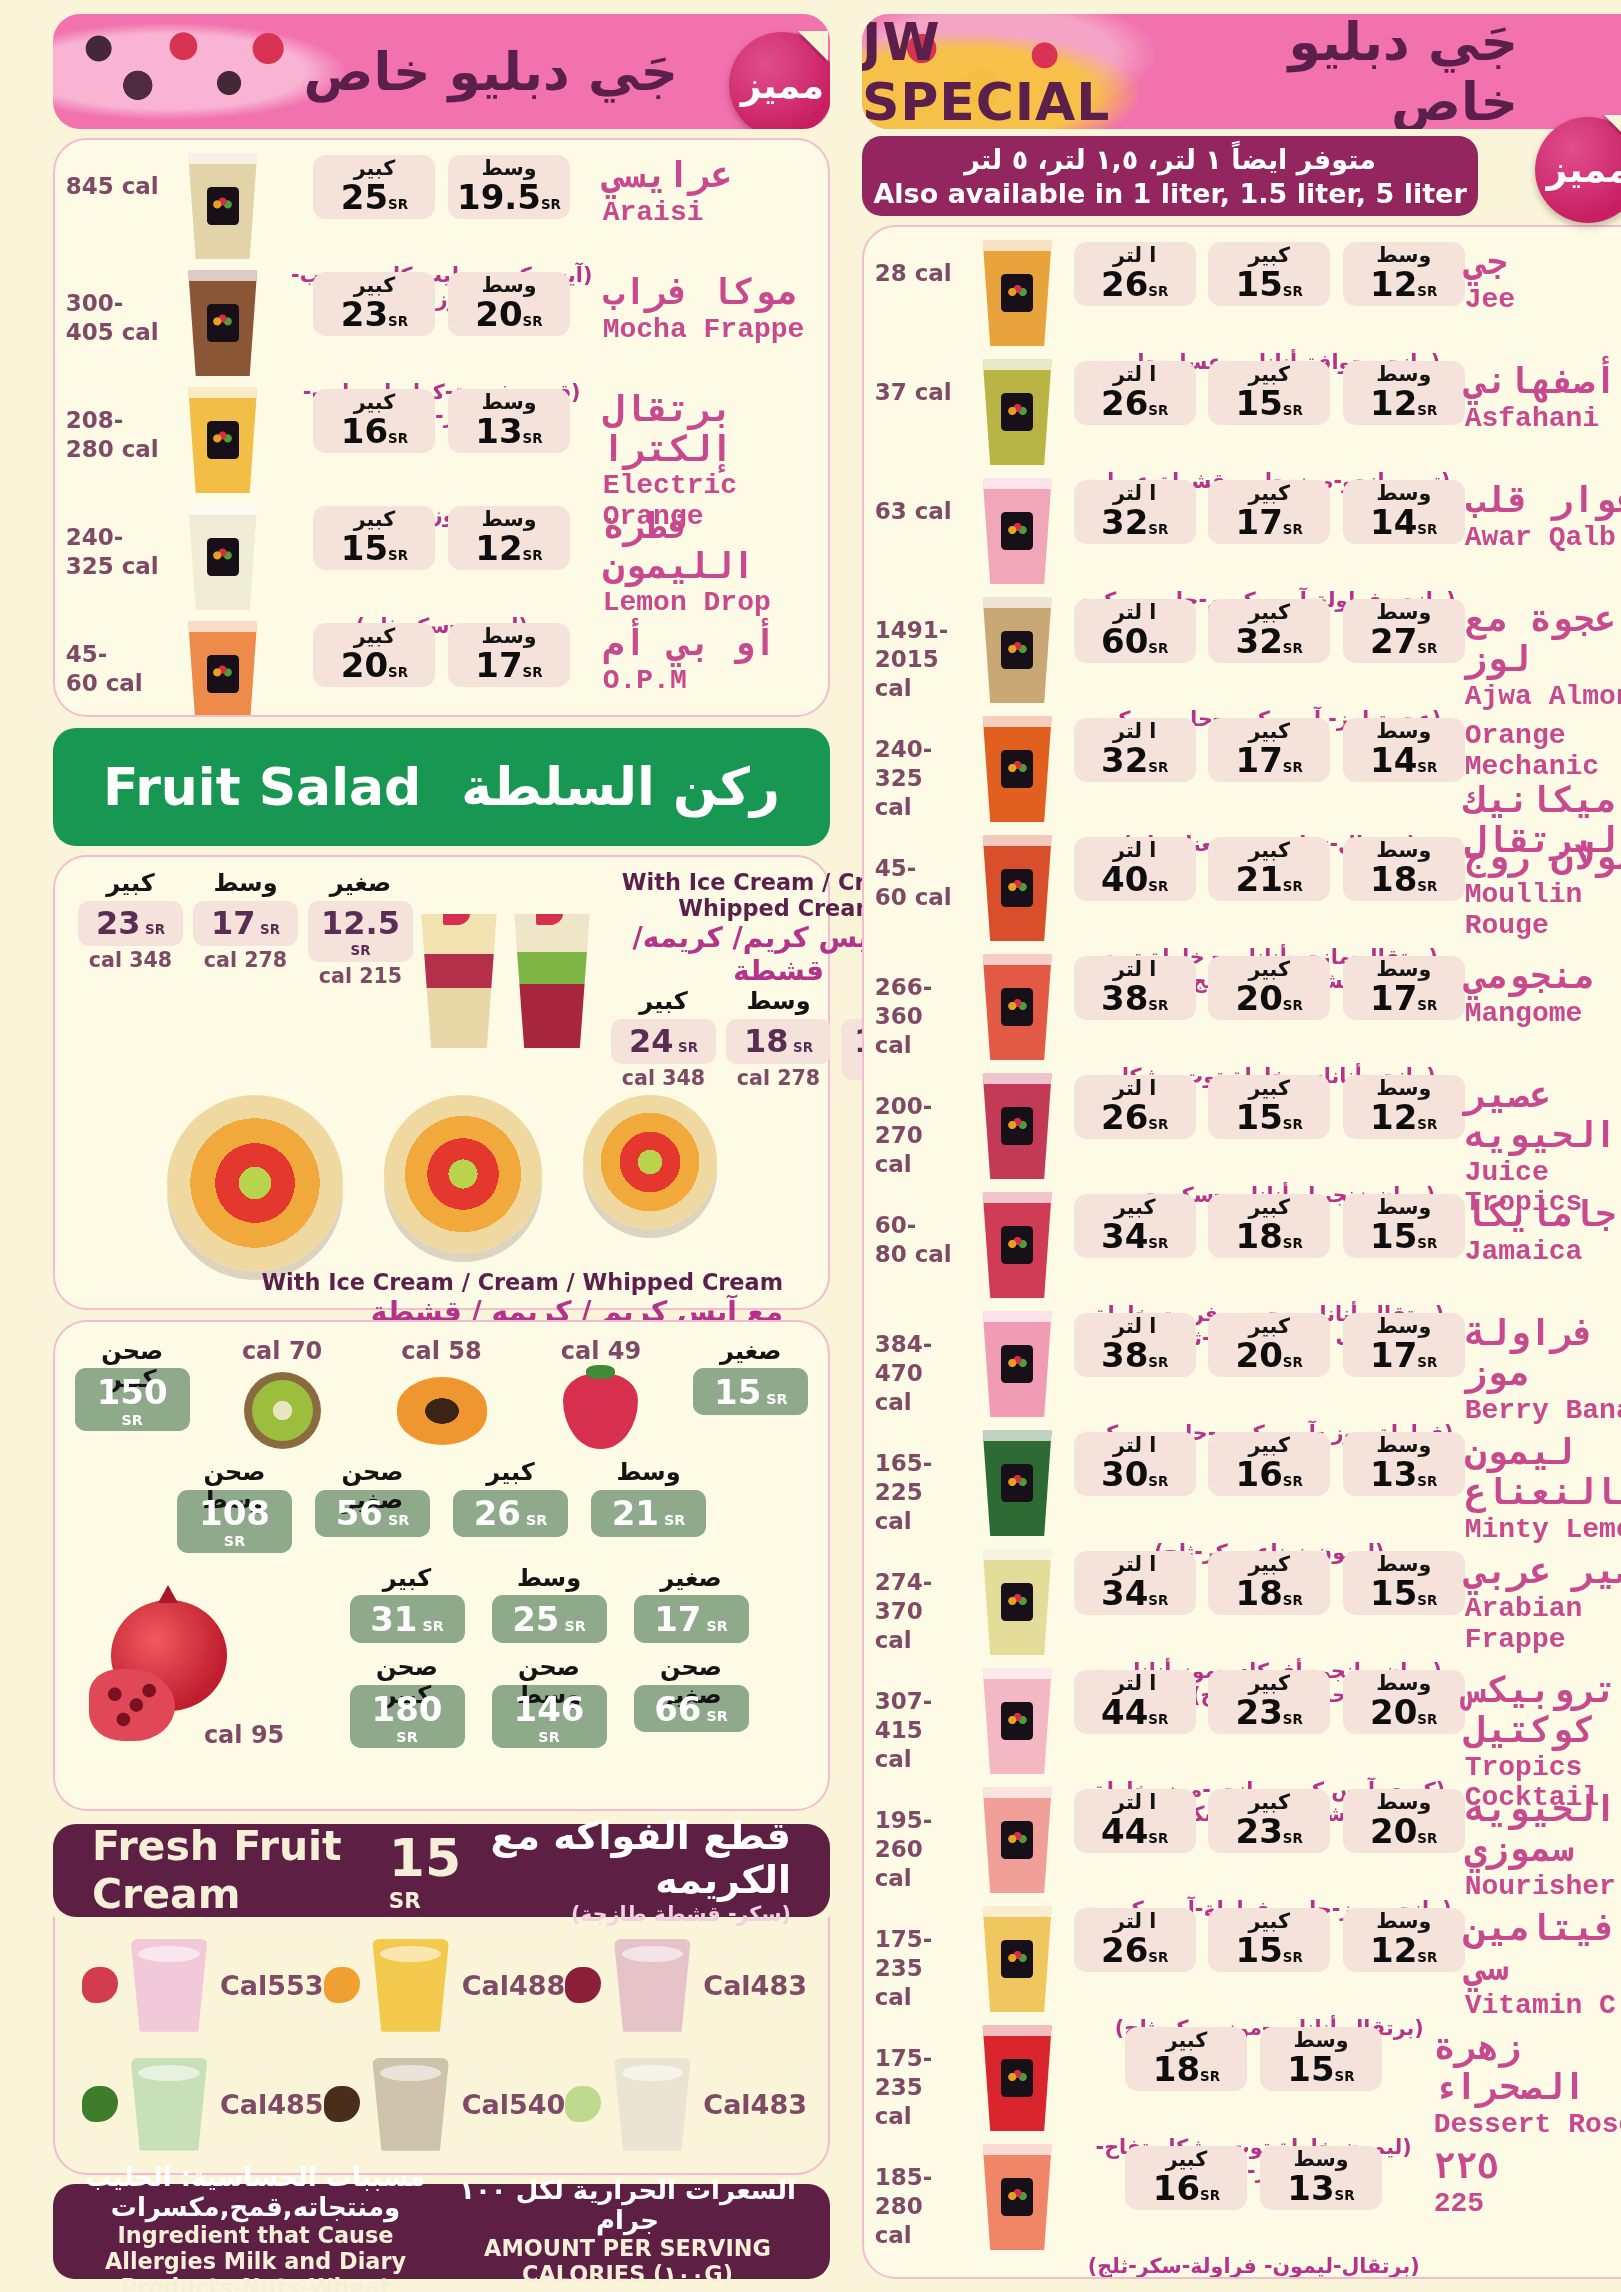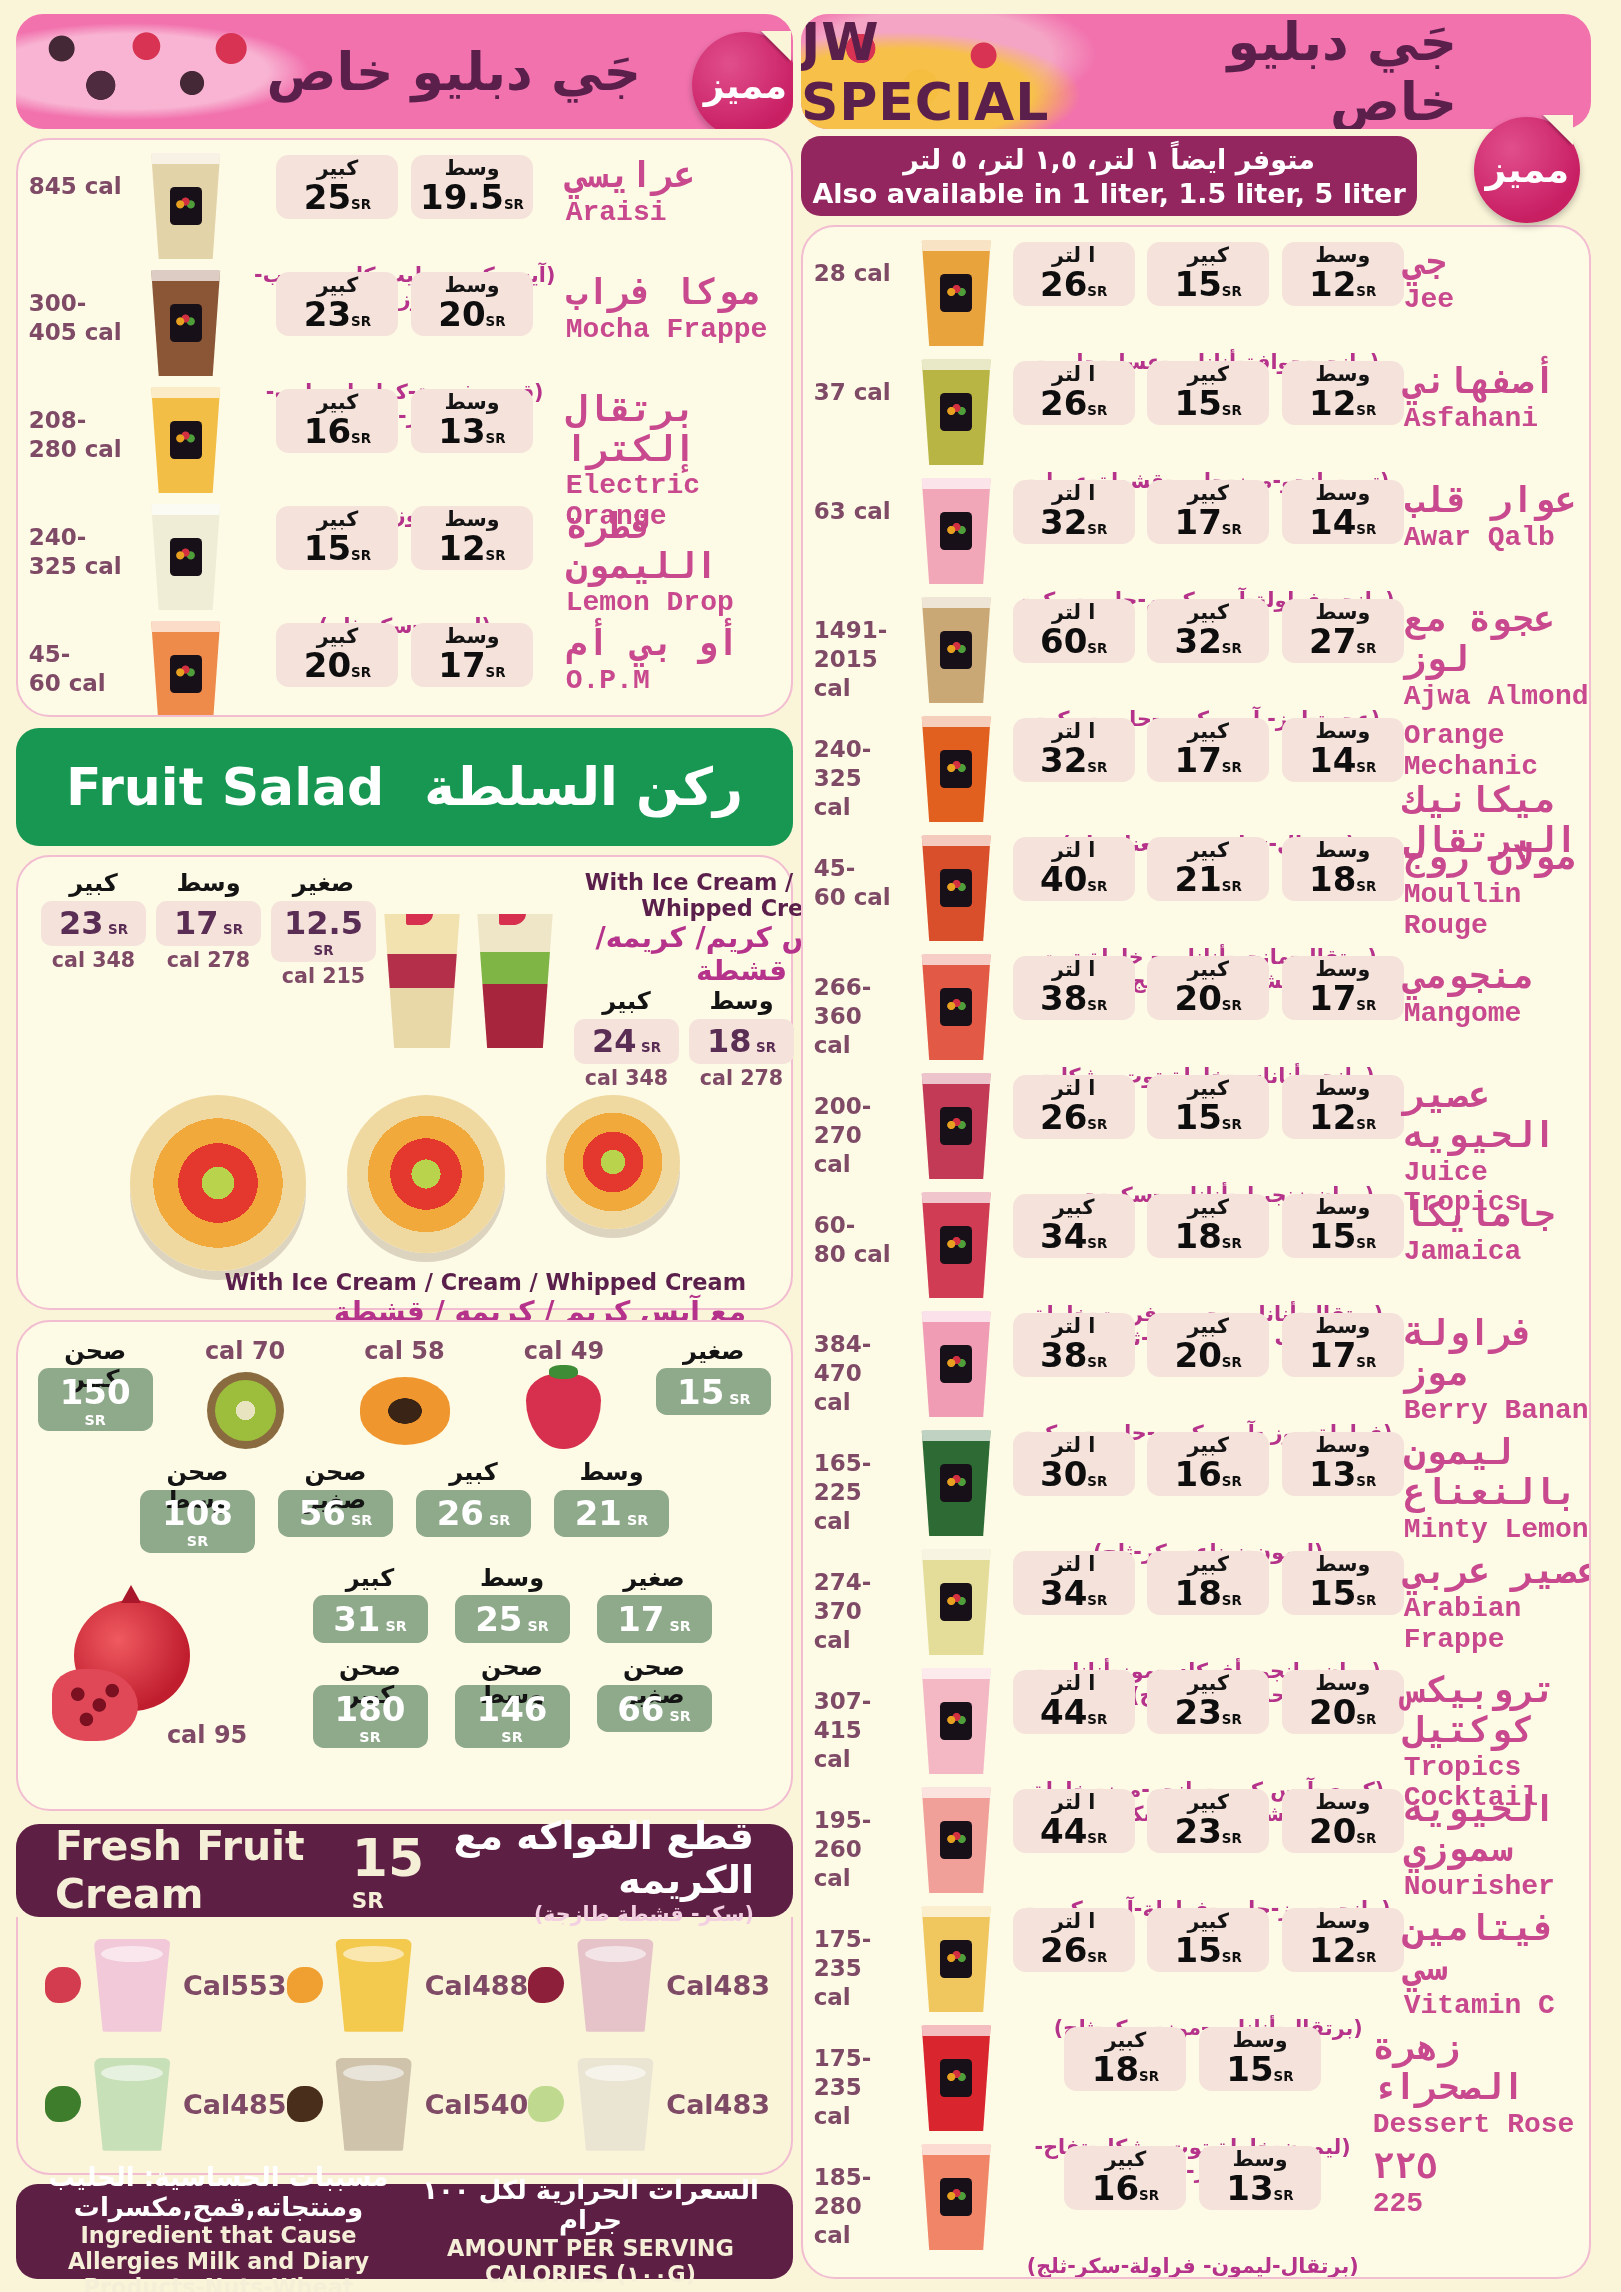--- a/index.html
+++ b/index.html
@@ -3,21 +3,21 @@
 <meta charset="utf-8">
 <style>
   * { margin:0; padding:0; box-sizing:border-box; }
   html,body { width:1621px; height:2293px; overflow:hidden; }
   body {
     background:var(--bg,#FAF4D8);
     font-family:"DejaVu Sans", sans-serif;
     font-weight:bold;
     position:relative;
   }
-  .columns { display:flex; gap:8px; padding:14.3px 16px; height:2293px; }
+  .columns { display:flex; gap:32px; padding:14.3px 16px; height:2293px;margin-left:37px; }
   .col { display:flex; flex-direction:column; }
   .col-left  { width:777px; }
   .col-right { width:790px; }
 
   
   .hdr {
     height:115px; border-radius:27px; background:var(--pink,#F272AE);
     position:relative; display:flex; align-items:center; overflow:hidden;
     flex-shrink:0;
   }

